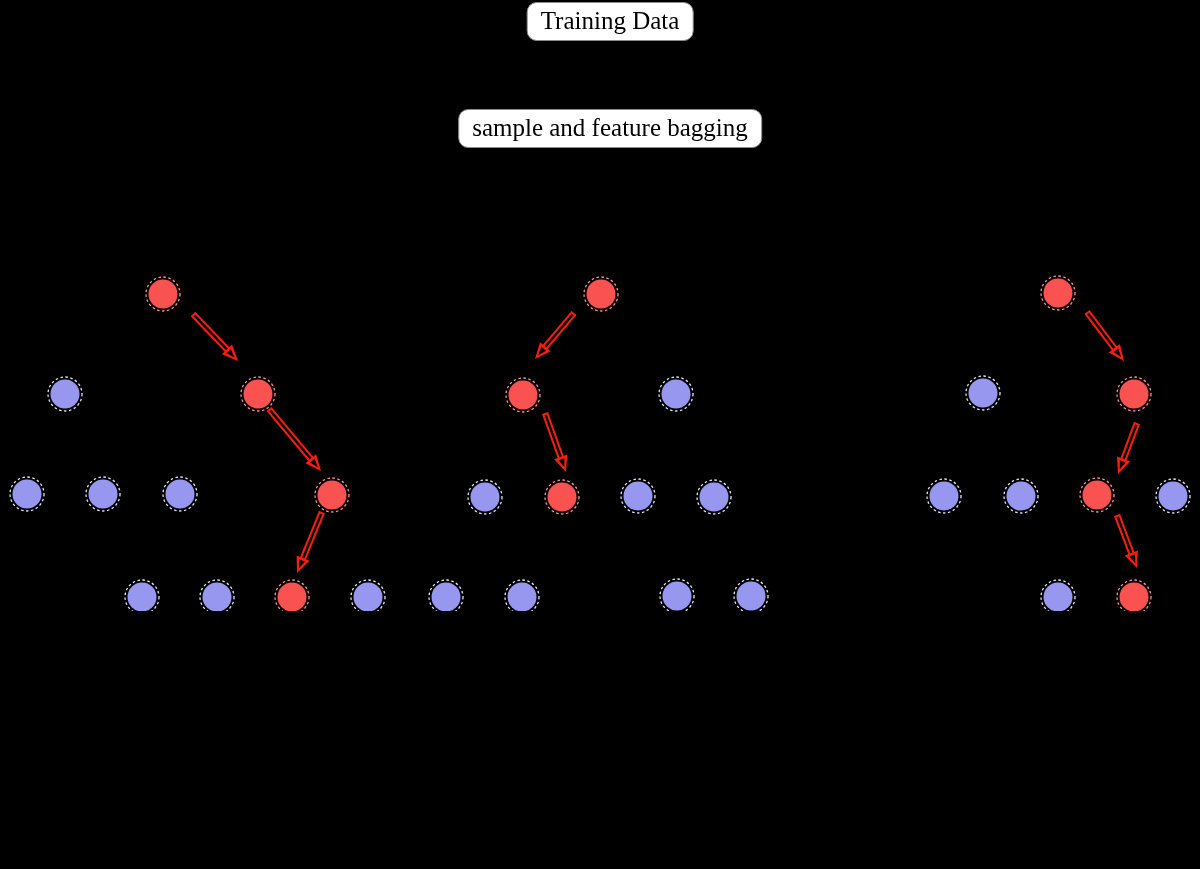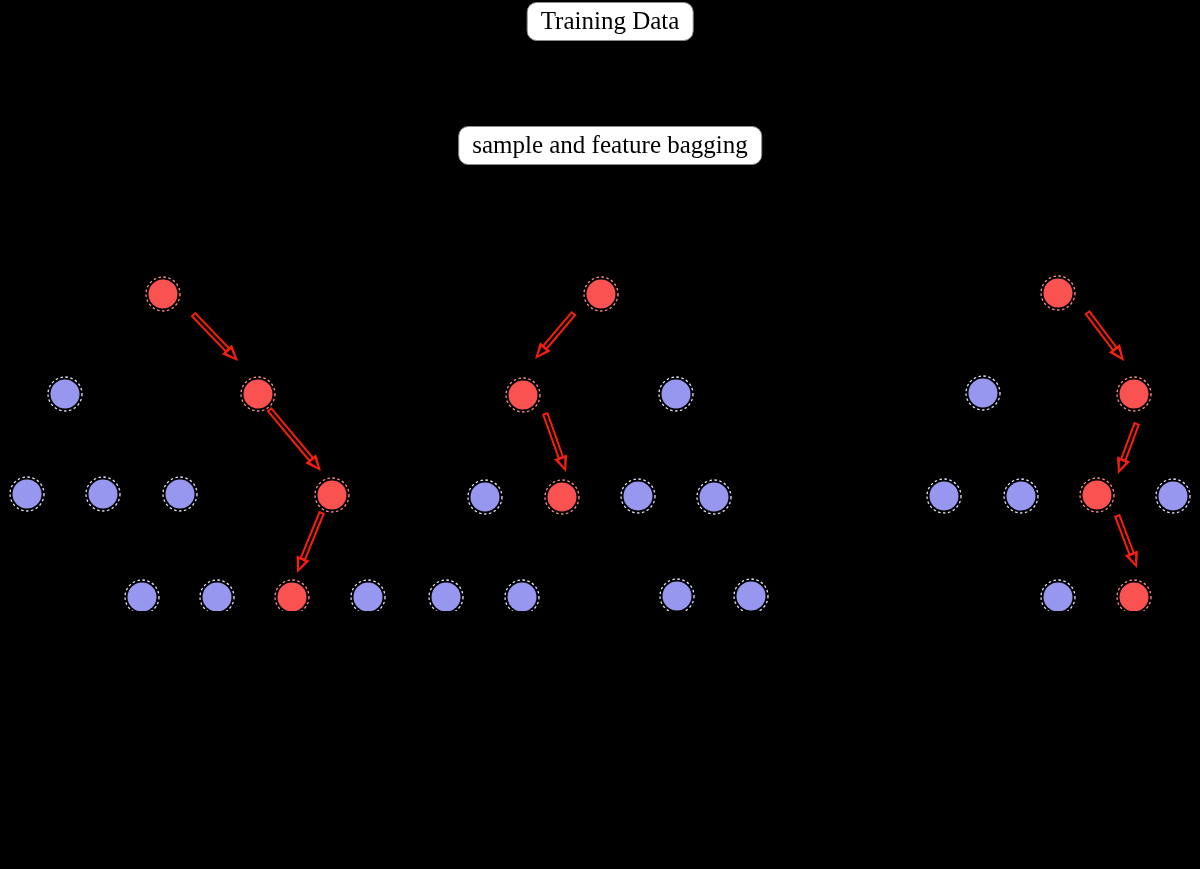--- a/index.html
+++ b/index.html
@@ -20,21 +20,21 @@
     border:1px solid #8a8a8a;
     border-radius:10px;
     padding:3px 13px 5px 13px;
     color:#000;
     font-size:25px;
     line-height:29px;
     white-space:nowrap;
     text-align:center;
   }
   .training-box{top:2px;}
-  .bagging-box{top:126px;}
+  .bagging-box{top:109px;}
 </style>
 </head>
 <body style="background: rgb(0, 0, 0);">
 
 <div id="app" style="background: rgb(0, 0, 0);">
 
   <div class="label-box training-box" style="background: rgb(255, 255, 255); border-color: rgb(138, 138, 138); color: rgb(0, 0, 0);">
     <span>Training Data</span>
   </div>
 

